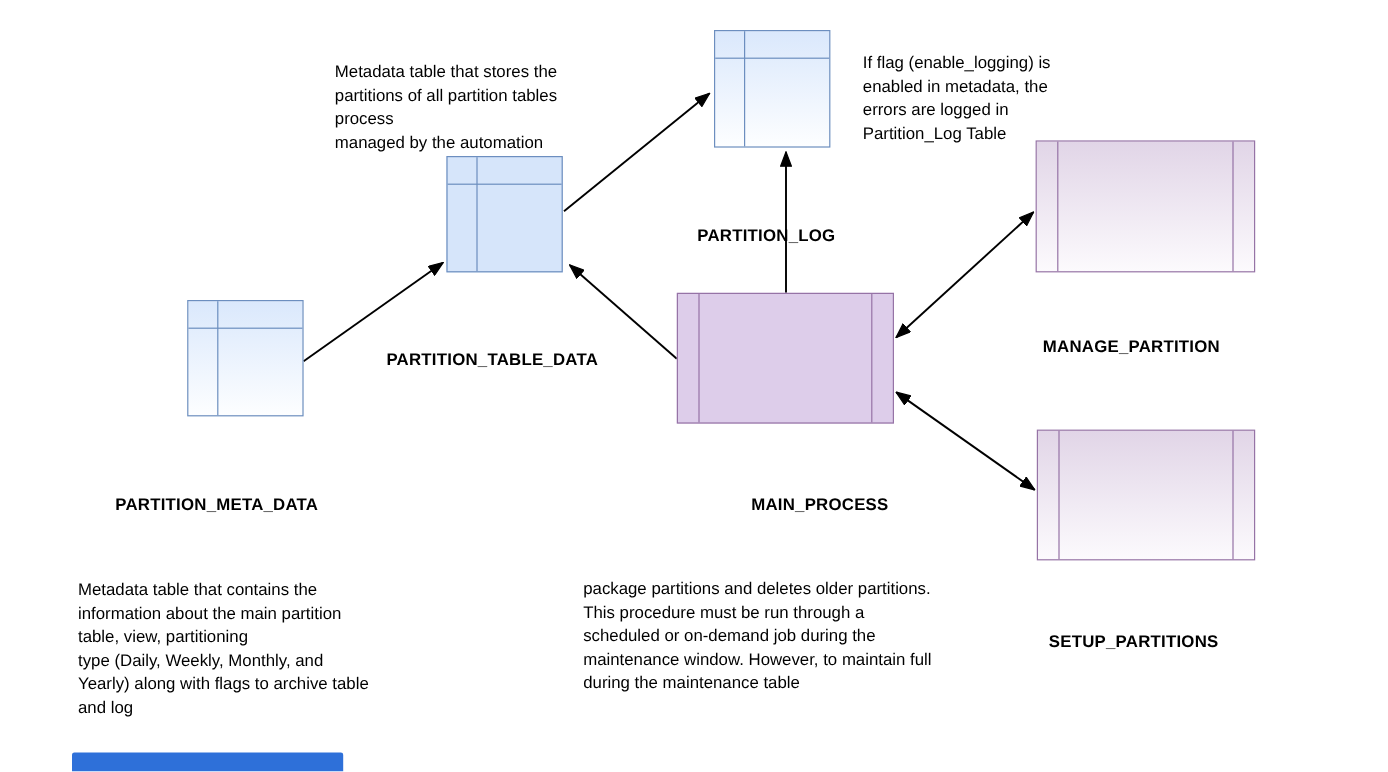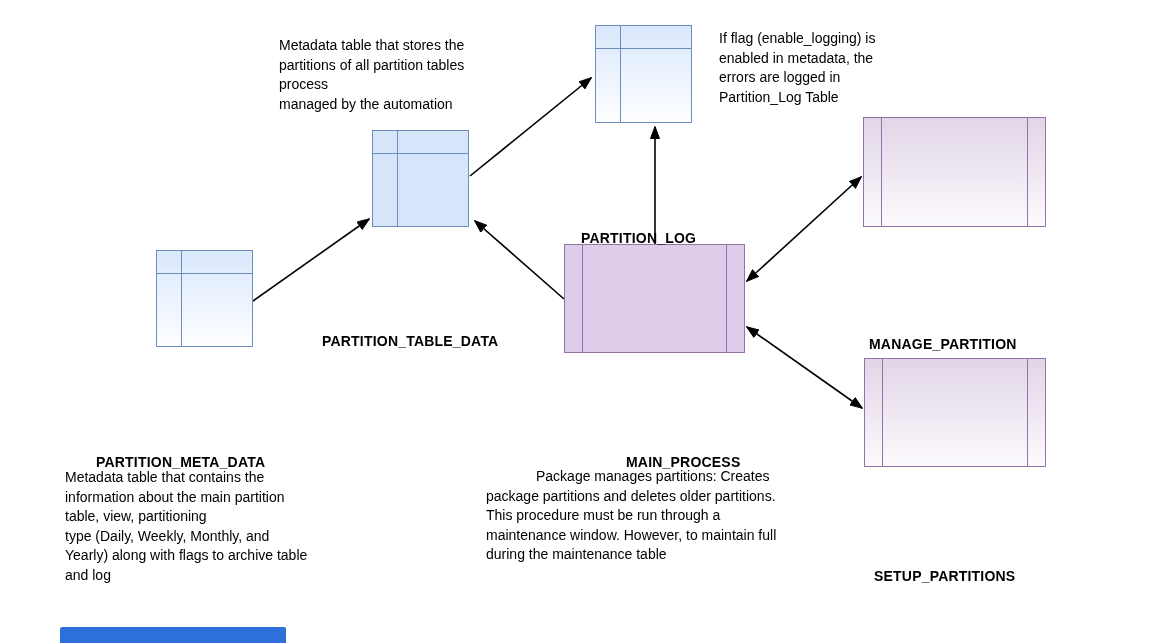--- a/index.html
+++ b/index.html
@@ -52,28 +52,28 @@
   .proc .pl { left: 17px; }
   .proc .pr { right: 17px; }
   
   .shape-label {
     position: absolute;
     font-size: 14px;
     font-weight: 700;
     color: #000000;
     white-space: nowrap;
     letter-spacing: 0.2px;
-    margin-top: 42px;
   }
   
   .note {
     position: absolute;
     font-size: 14px;
     line-height: 19.5px;
     color: #000000;
+    margin-top: 14px;
   }
   .note div { white-space: nowrap; }
   .note .indent { padding-left: 50px; }
   
   .bottom-bar {
     position: absolute;
     border-radius: 2px 2px 0 0;
     background: var(--bottom-bar, #2e70d9);
   }
 </style>
@@ -125,21 +125,21 @@
 
   <div class="proc grad" style="left:864px; top:358px; width:182px; height:109px">
     <div class="pl"></div>
     <div class="pr"></div>
   </div>
 
   <div class="shape-label" style="left:581px; top:188px">PARTITION_LOG</div>
   <div class="shape-label" style="left:322px; top:291px">PARTITION_TABLE_DATA</div>
   <div class="shape-label" style="left:96px; top:412px">PARTITION_META_DATA</div>
   <div class="shape-label" style="left:626px; top:412px">MAIN_PROCESS</div>
-  <div class="shape-label" style="left:869px; top:294px">MANAGE_PARTITION</div>
+  <div class="shape-label" style="left:869px; top:280px">MANAGE_PARTITION</div>
   <div class="shape-label" style="left:874px; top:526px">SETUP_PARTITIONS</div>
 
   <div class="note" style="left:279px; top:36px">
     <div>Metadata table that stores the</div>
     <div>partitions of all partition tables</div>
     <div>process</div>
     <div>managed by the automation</div>
   </div>
 
   <div class="note" style="left:65px; top:468px">
@@ -152,22 +152,22 @@
   </div>
 
   <div class="note" style="left:719px; top:29px">
     <div>If flag (enable_logging) is</div>
     <div>enabled in metadata, the</div>
     <div>errors are logged in</div>
     <div>Partition_Log Table</div>
   </div>
 
   <div class="note" style="left:486px; top:467px">
-    <div class="indent">Package manages partitions: Creates</div>
     <div>package partitions and deletes older partitions.</div>
     <div>This procedure must be run through a</div>
+    <div>scheduled or on-demand job during the</div>
     <div>maintenance window. However, to maintain full</div>
     <div>during the maintenance table</div>
   </div>
 
   <div class="bottom-bar" style="left:60px; top:627px; width:226px; height:16px"></div>
 
 </div>
 
 </body></html>

